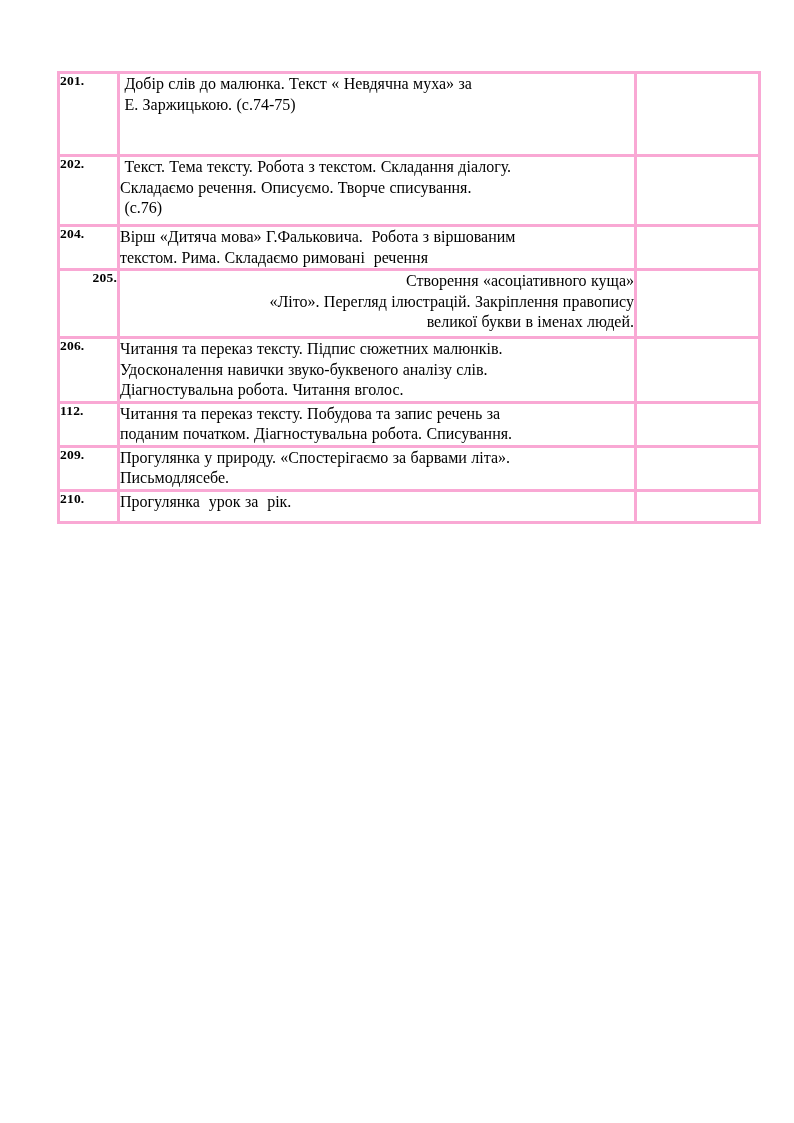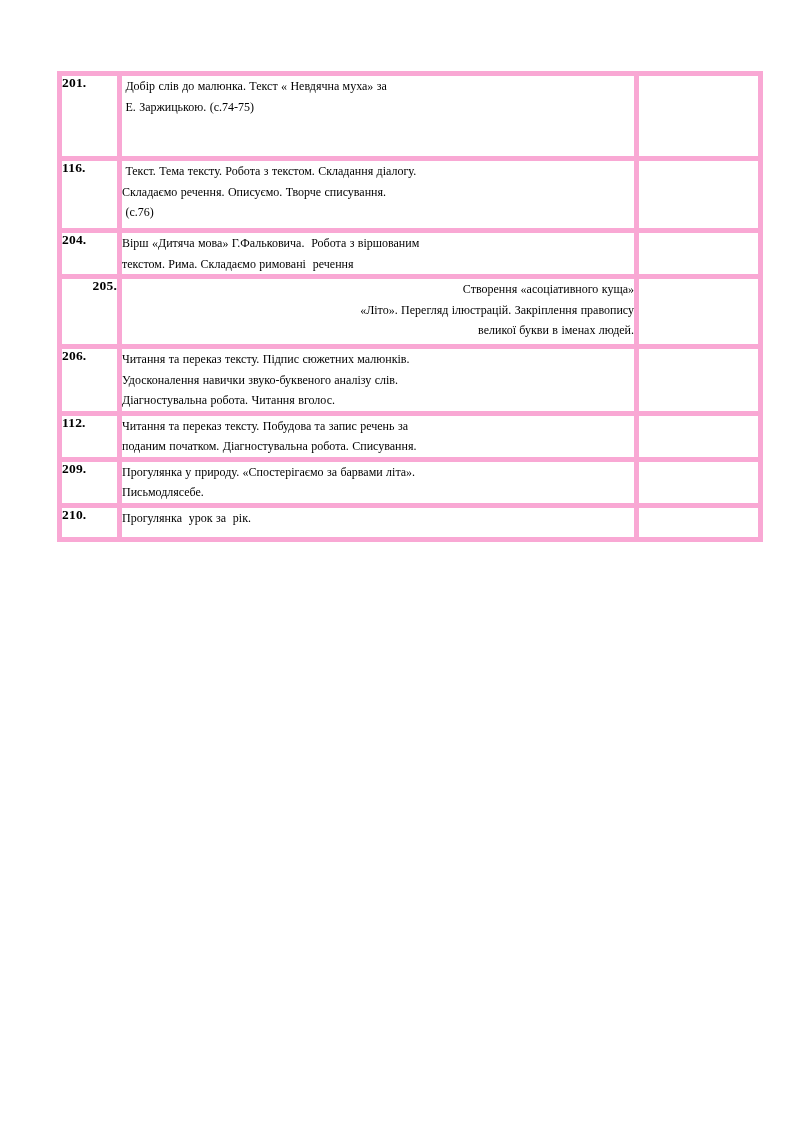--- a/index.html
+++ b/index.html
@@ -25,39 +25,39 @@
   }
   .lesson-table {
     position: absolute;
     left: 57px;
     top: 71px;
     width: 701px;
     border-collapse: collapse;
     table-layout: fixed;
   }
   .lesson-table td {
-    border: 5px solid #f9a8d4;
+    border: 3px solid #f9a8d4;
     vertical-align: top;
     padding: 0;
     background: #ffffff;
     margin-top: 16px;
   }
   col.col-num    { width: 60px; }
   col.col-body   { width: 517px; }
   col.col-notes  { width: 124px; }
 
   .cell-num {
     font-weight: bold;
     font-size: 13.5px;
     line-height: 1.0;
     padding: 5px 0 0 5px;
     letter-spacing: 0.2px;
   }
   .cell-body {
-    font-size: 12px;
+    font-size: 16px;
     line-height: 20.5px;
     padding: 4px 3px 3px 5px;
     white-space: pre-wrap;
     word-spacing: 0.4px;
   }
   .cell-notes {
     font-size: 13.8px;
     line-height: 20.5px;
     padding: 4px 4px 3px 5px;
   }
@@ -81,21 +81,21 @@
       <col class="col-notes">
     </colgroup>
     <tbody>
         <tr data-h="86">
           <td class="cell-num">201.</td>
           <td class="cell-body"> Добір слів до малюнка. Текст « Невдячна муха» за
  Е. Заржицькою. (с.74-75)</td>
           <td class="cell-notes"></td>
         </tr>
         <tr data-h="73">
-          <td class="cell-num">116.</td>
+          <td class="cell-num">202.</td>
           <td class="cell-body"> Текст. Тема тексту. Робота з текстом. Складання діалогу.
 Складаємо речення. Описуємо. Творче списування.
  (с.76)</td>
           <td class="cell-notes"></td>
         </tr>
         <tr data-h="42">
           <td class="cell-num">204.</td>
           <td class="cell-body">Вірш «Дитяча мова» Г.Фальковича.  Робота з віршованим
 текстом. Рима. Складаємо римовані  речення</td>
           <td class="cell-notes"></td>

